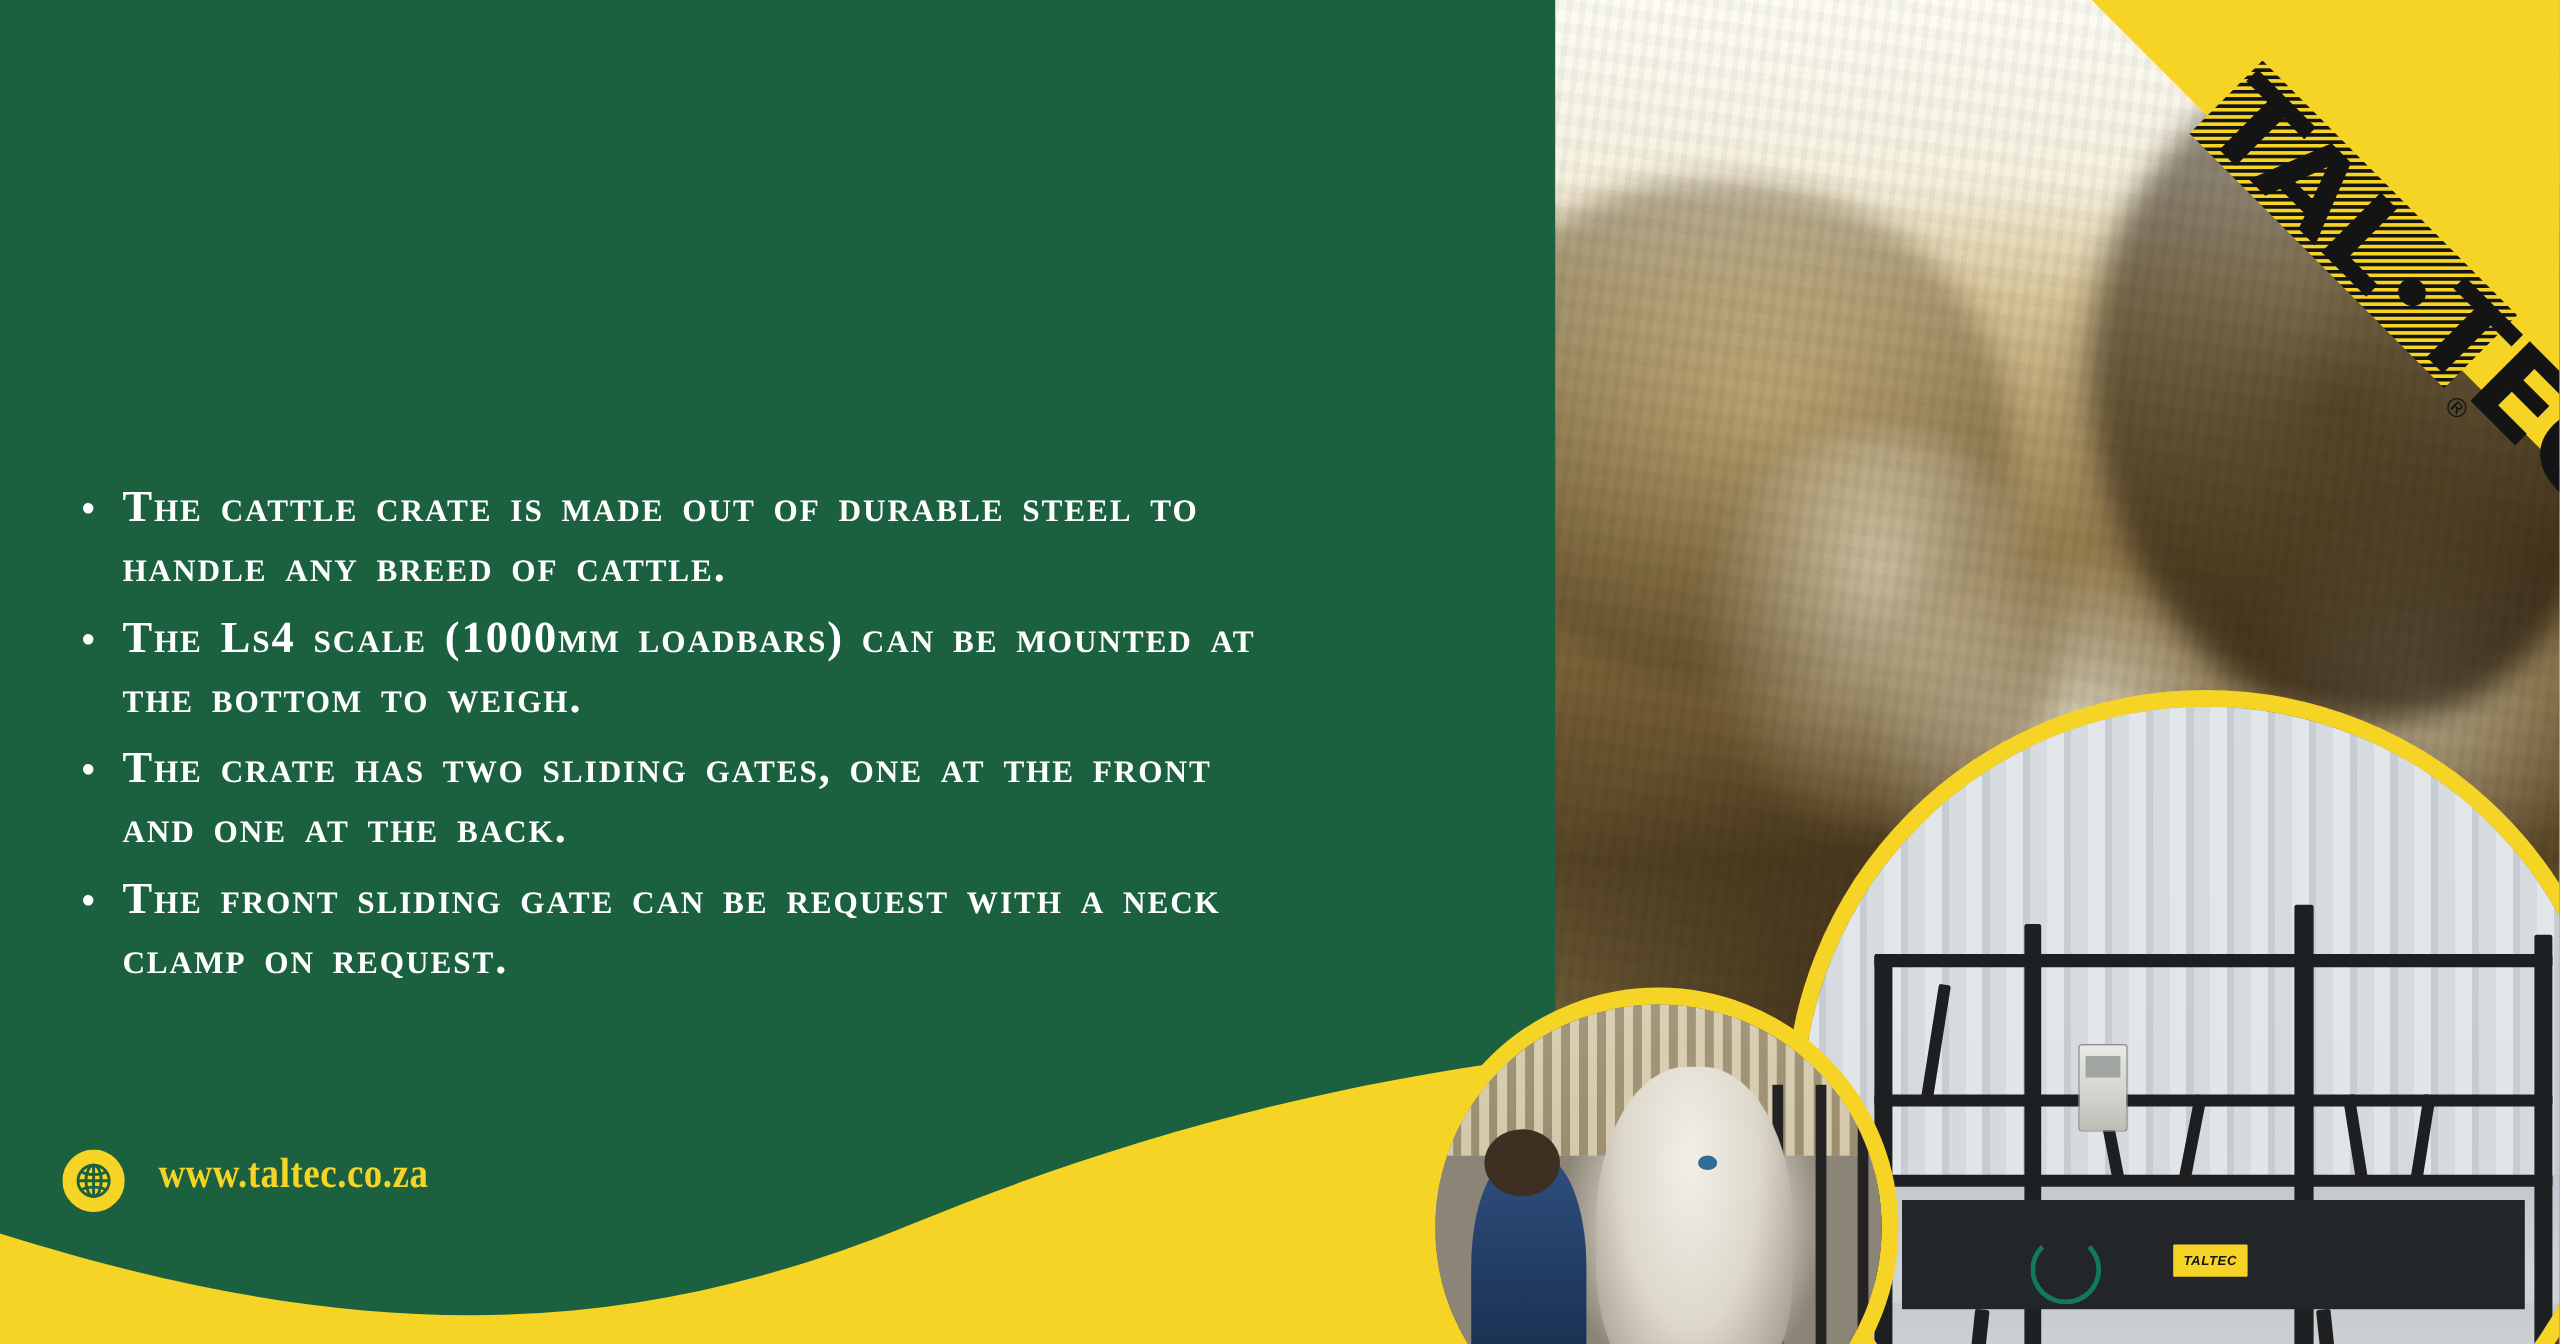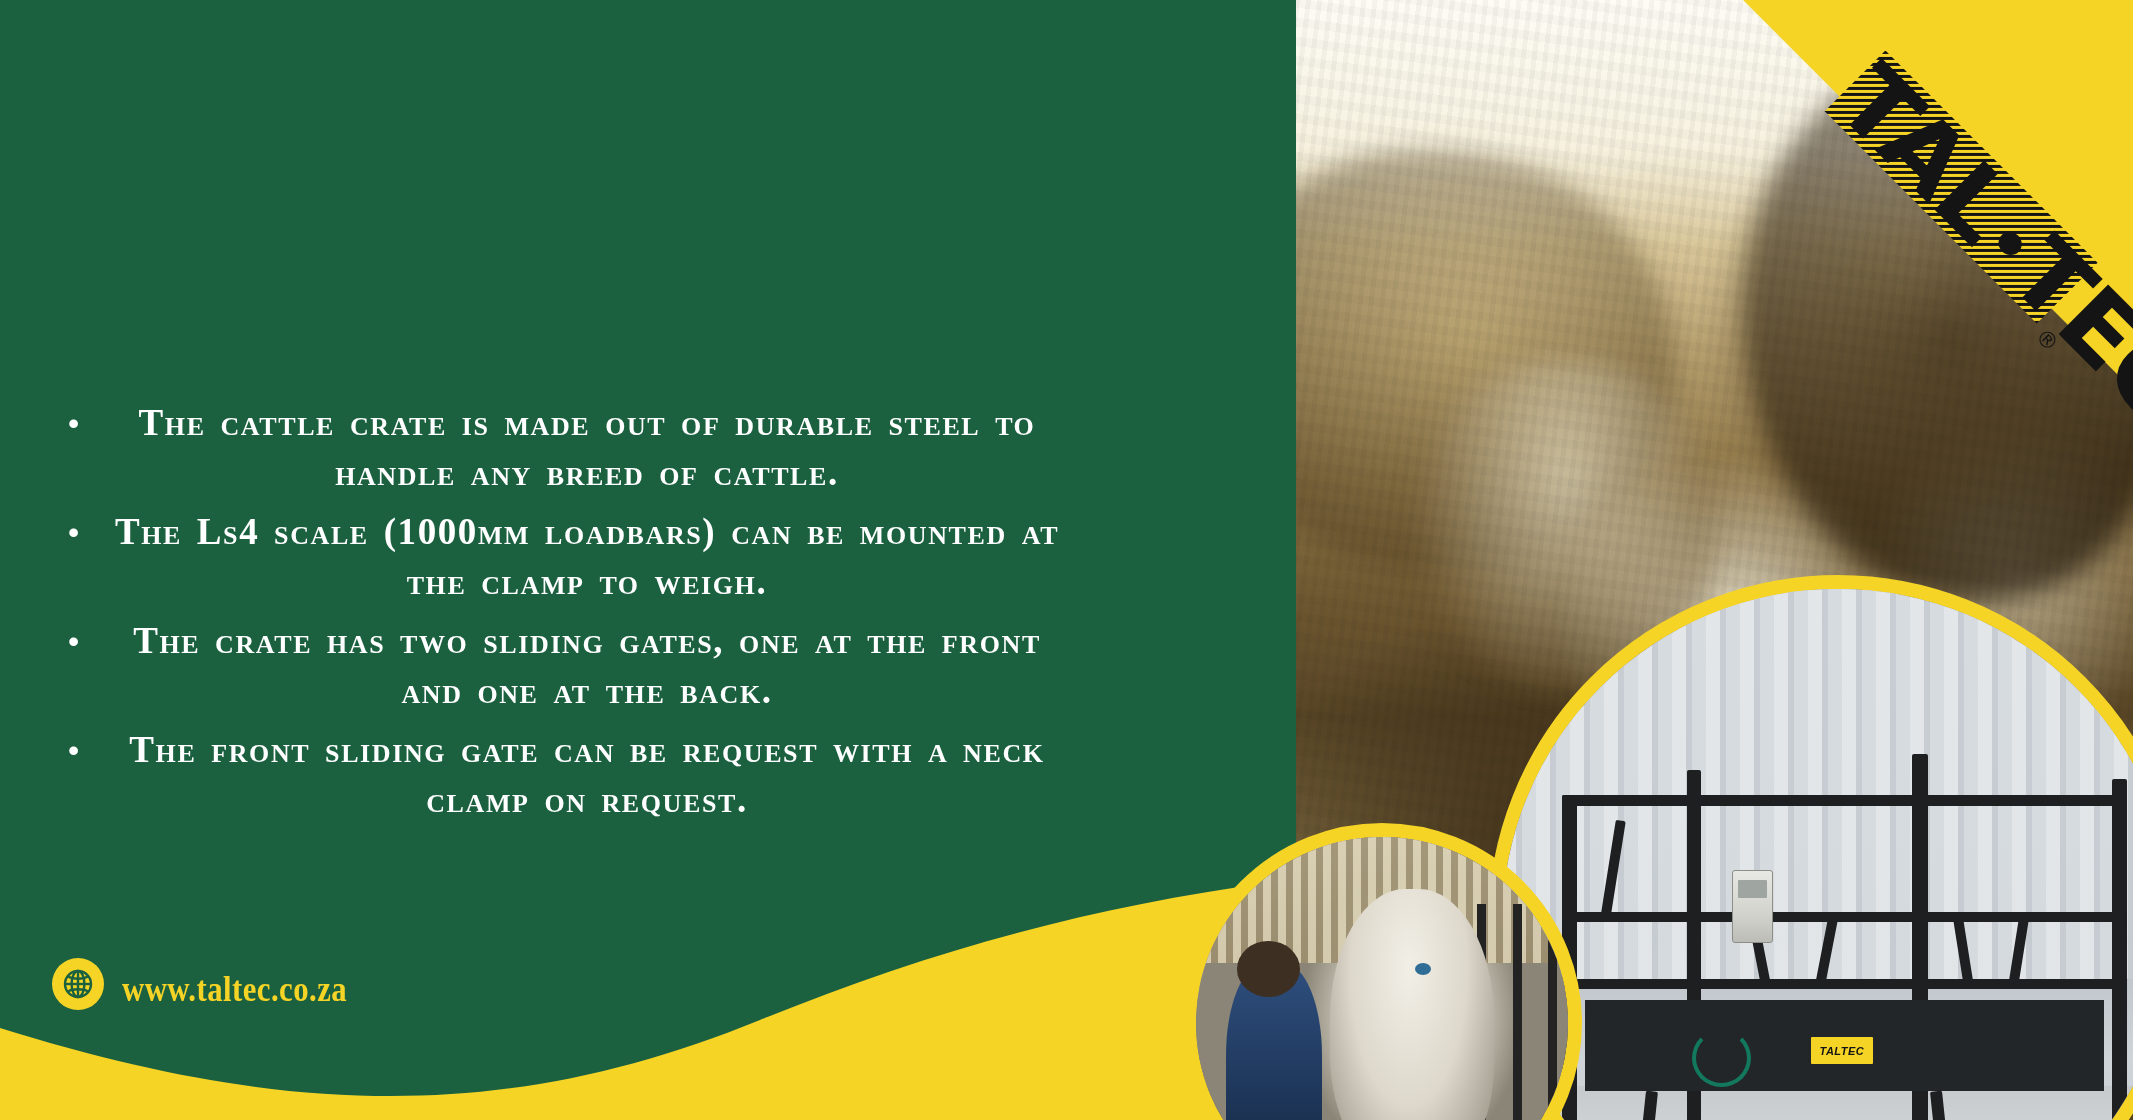--- a/index.html
+++ b/index.html
@@ -160,31 +160,30 @@
   }
   .bullet-text {
     font-family: "Liberation Serif", serif;
     font-variant: small-caps;
     font-weight: bold;
     font-size: 37px;
     line-height: 50px;
     letter-spacing: 1.6px;
     color: #ffffff;
     word-spacing: 4px;
-    text-align: center;
   }
 
   
   .footer-web {
     position: absolute;
     left: 52px;
     top: 958px;
     display: flex;
-    align-items: flex-end;
-    gap: 18px;
+    align-items: flex-start;
+    gap: 28px;
     z-index: 7;
   }
   .globe-icon {
     width: 52px;
     height: 52px;
     flex: 0 0 auto;
     display: block;
   }
   .web-url {
     font-family: "Liberation Serif", serif;
@@ -397,21 +396,21 @@
   </svg>
 
 
   <ul class="bullets">
     <li class="bullet-item">
       <span class="bullet-dot">•</span>
       <span class="bullet-text">The cattle crate is made out of durable steel to handle any breed of cattle.</span>
     </li>
     <li class="bullet-item">
       <span class="bullet-dot">•</span>
-      <span class="bullet-text">The Ls4 scale (1000mm loadbars) can be mounted at the clamp to weigh.</span>
+      <span class="bullet-text">The Ls4 scale (1000mm loadbars) can be mounted at the bottom to weigh.</span>
     </li>
     <li class="bullet-item">
       <span class="bullet-dot">•</span>
       <span class="bullet-text">The crate has two sliding gates, one at the front and one at the back.</span>
     </li>
     <li class="bullet-item">
       <span class="bullet-dot">•</span>
       <span class="bullet-text">The front sliding gate can be request with a neck clamp on request.</span>
     </li>
   </ul>

